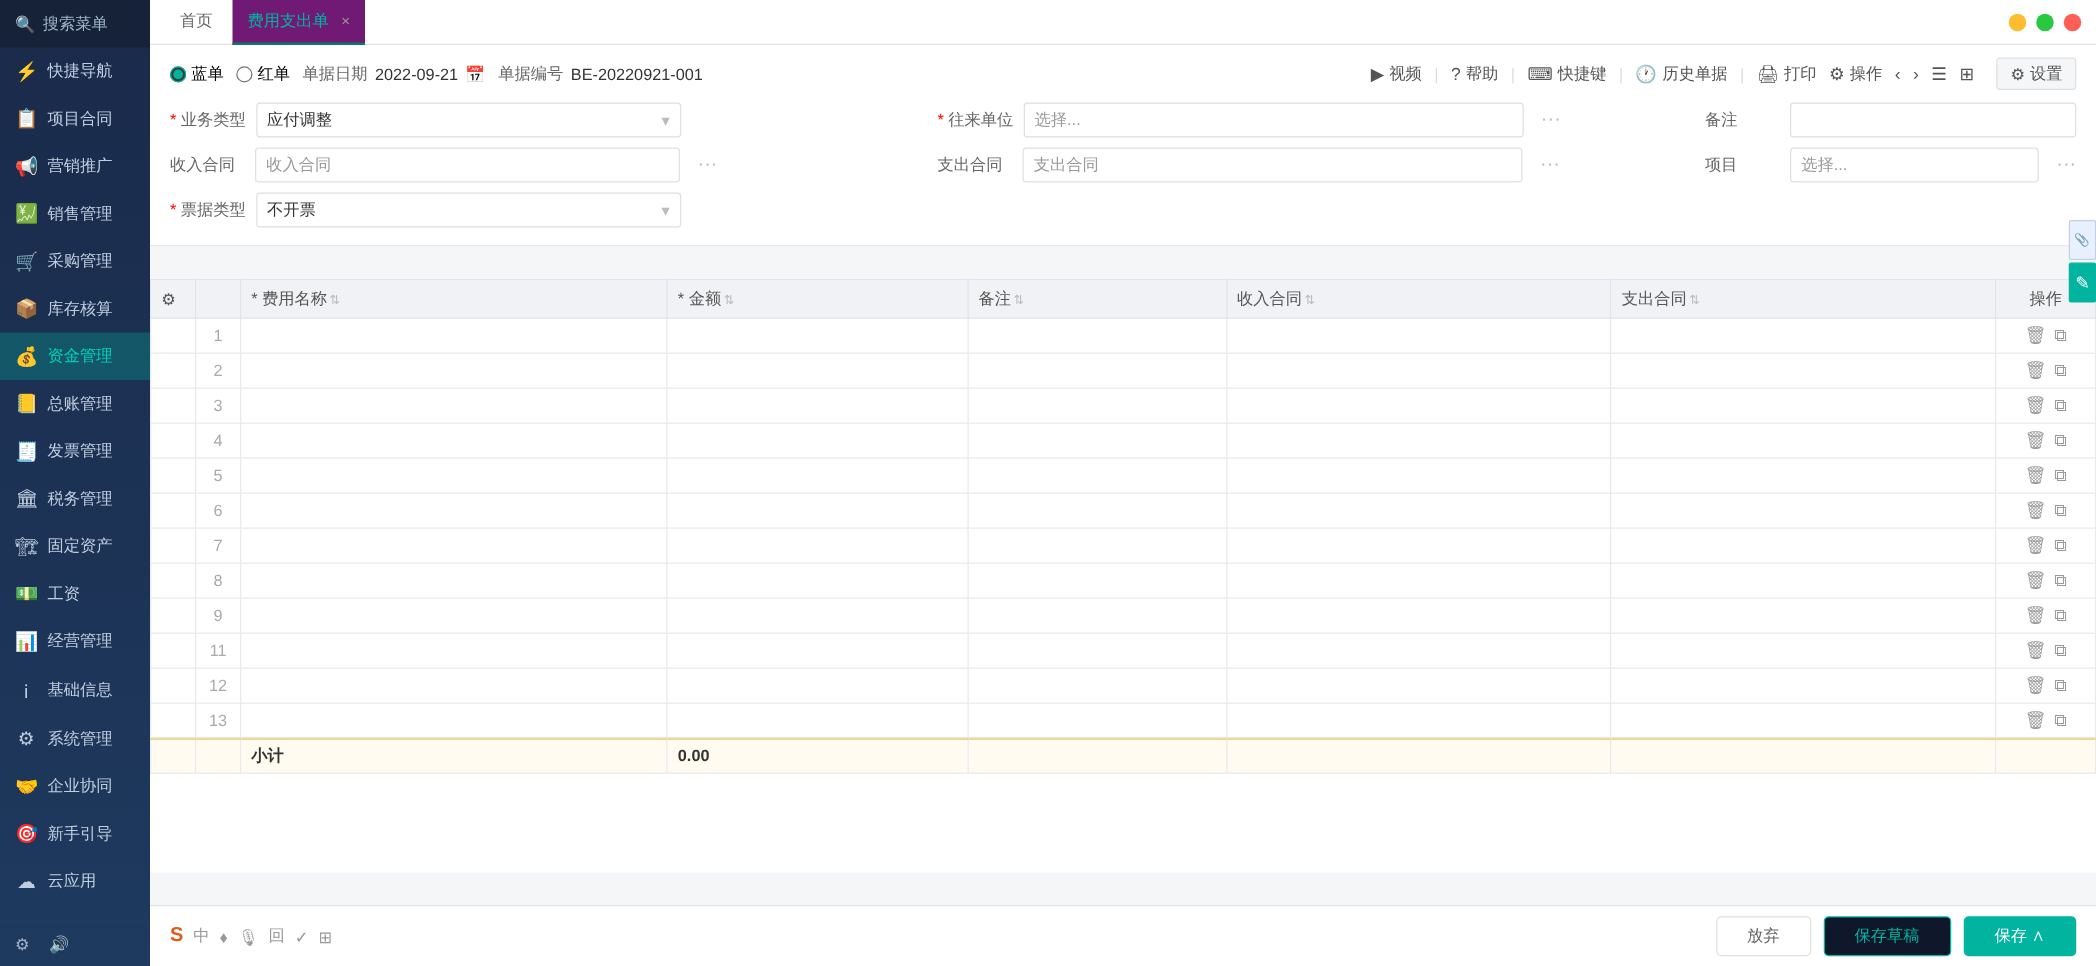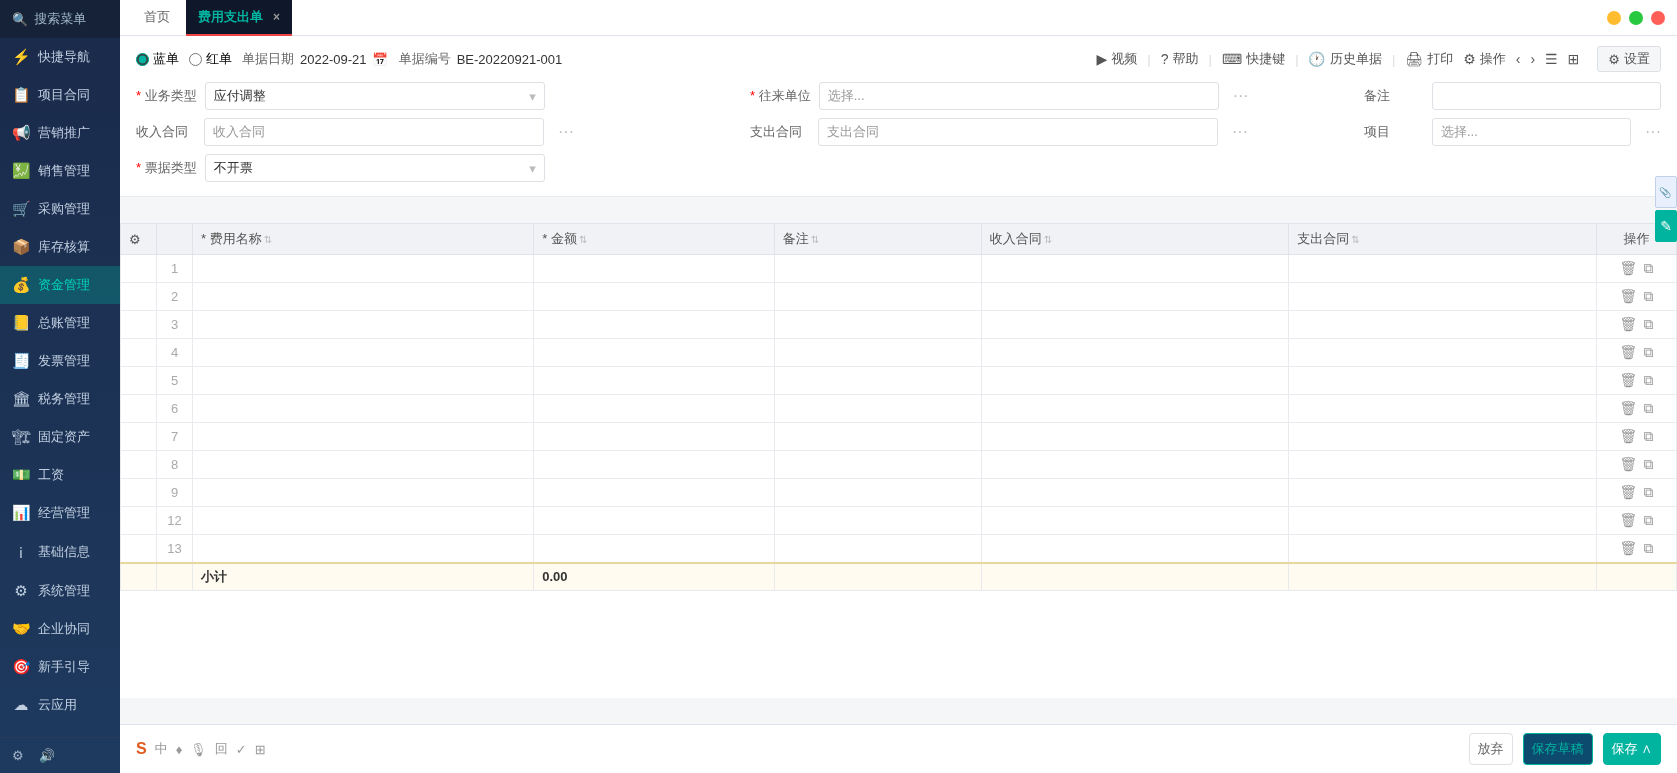--- a/index.html
+++ b/index.html
@@ -70,23 +70,22 @@
       align-items: center;
       padding: 0 12px;
       height: 36px;
       cursor: pointer;
       color: #666;
       border-bottom: 2px solid transparent;
       gap: 6px;
     }
     .tab.active {
       color: #00b4a0;
-      border-bottom: 2px solid #ef4444;
-      background: #0f172a;
-      font-weight: bold;
+      border-bottom: 2px solid #0f766e;
+      background: #701a75;
     }
     .tab-close {
       font-size: 12px;
       color: #999;
       cursor: pointer;
       margin-left: 4px;
     }
     .window-controls {
       margin-left: auto;
       display: flex;
@@ -221,28 +220,28 @@
       background: #fff;
       border-top: 1px solid #e0e4ea;
       padding: 8px 16px;
       display: flex;
       align-items: center;
       justify-content: space-between;
     }
     .brand-area { display: flex; align-items: center; gap: 8px; color: #999; }
     .btn-group { display: flex; gap: 10px; }
     .btn {
-      padding: 6px 8px;
+      padding: 6px 24px;
       border-radius: 4px;
       cursor: pointer;
       font-size: 13px;
       border: 1px solid #dde0e5;
     }
     .btn-discard { background: #fff; color: #666; }
-    .btn-draft { background: #0c4a6e; color: #00b4a0; border-color: #00b4a0; }
+    .btn-draft { background: #0f172a; color: #00b4a0; border-color: #00b4a0; }
     .btn-save { background: #00b4a0; color: #fff; border-color: #00b4a0; }
 
     
     .right-float {
       position: absolute;
       right: 0;
       top: 140px;
       display: flex;
       flex-direction: column;
       gap: 2px;
@@ -659,20 +658,35 @@
     <td></td>
     <td class="op-cell">
       <div class="op-icons">
         <span class="op-icon">🗑</span>
         <span class="op-icon">⧉</span>
       </div>
     </td>
   </tr>
             <tr>
     <td class="gear-cell"></td>
+    <td class="row-num">11</td>
+    <td></td>
+    <td></td>
+    <td></td>
+    <td></td>
+    <td></td>
+    <td class="op-cell">
+      <div class="op-icons">
+        <span class="op-icon">🗑</span>
+        <span class="op-icon">⧉</span>
+      </div>
+    </td>
+  </tr>
+            <tr>
+    <td class="gear-cell"></td>
     <td class="row-num">12</td>
     <td></td>
     <td></td>
     <td></td>
     <td></td>
     <td></td>
     <td class="op-cell">
       <div class="op-icons">
         <span class="op-icon">🗑</span>
         <span class="op-icon">⧉</span>

